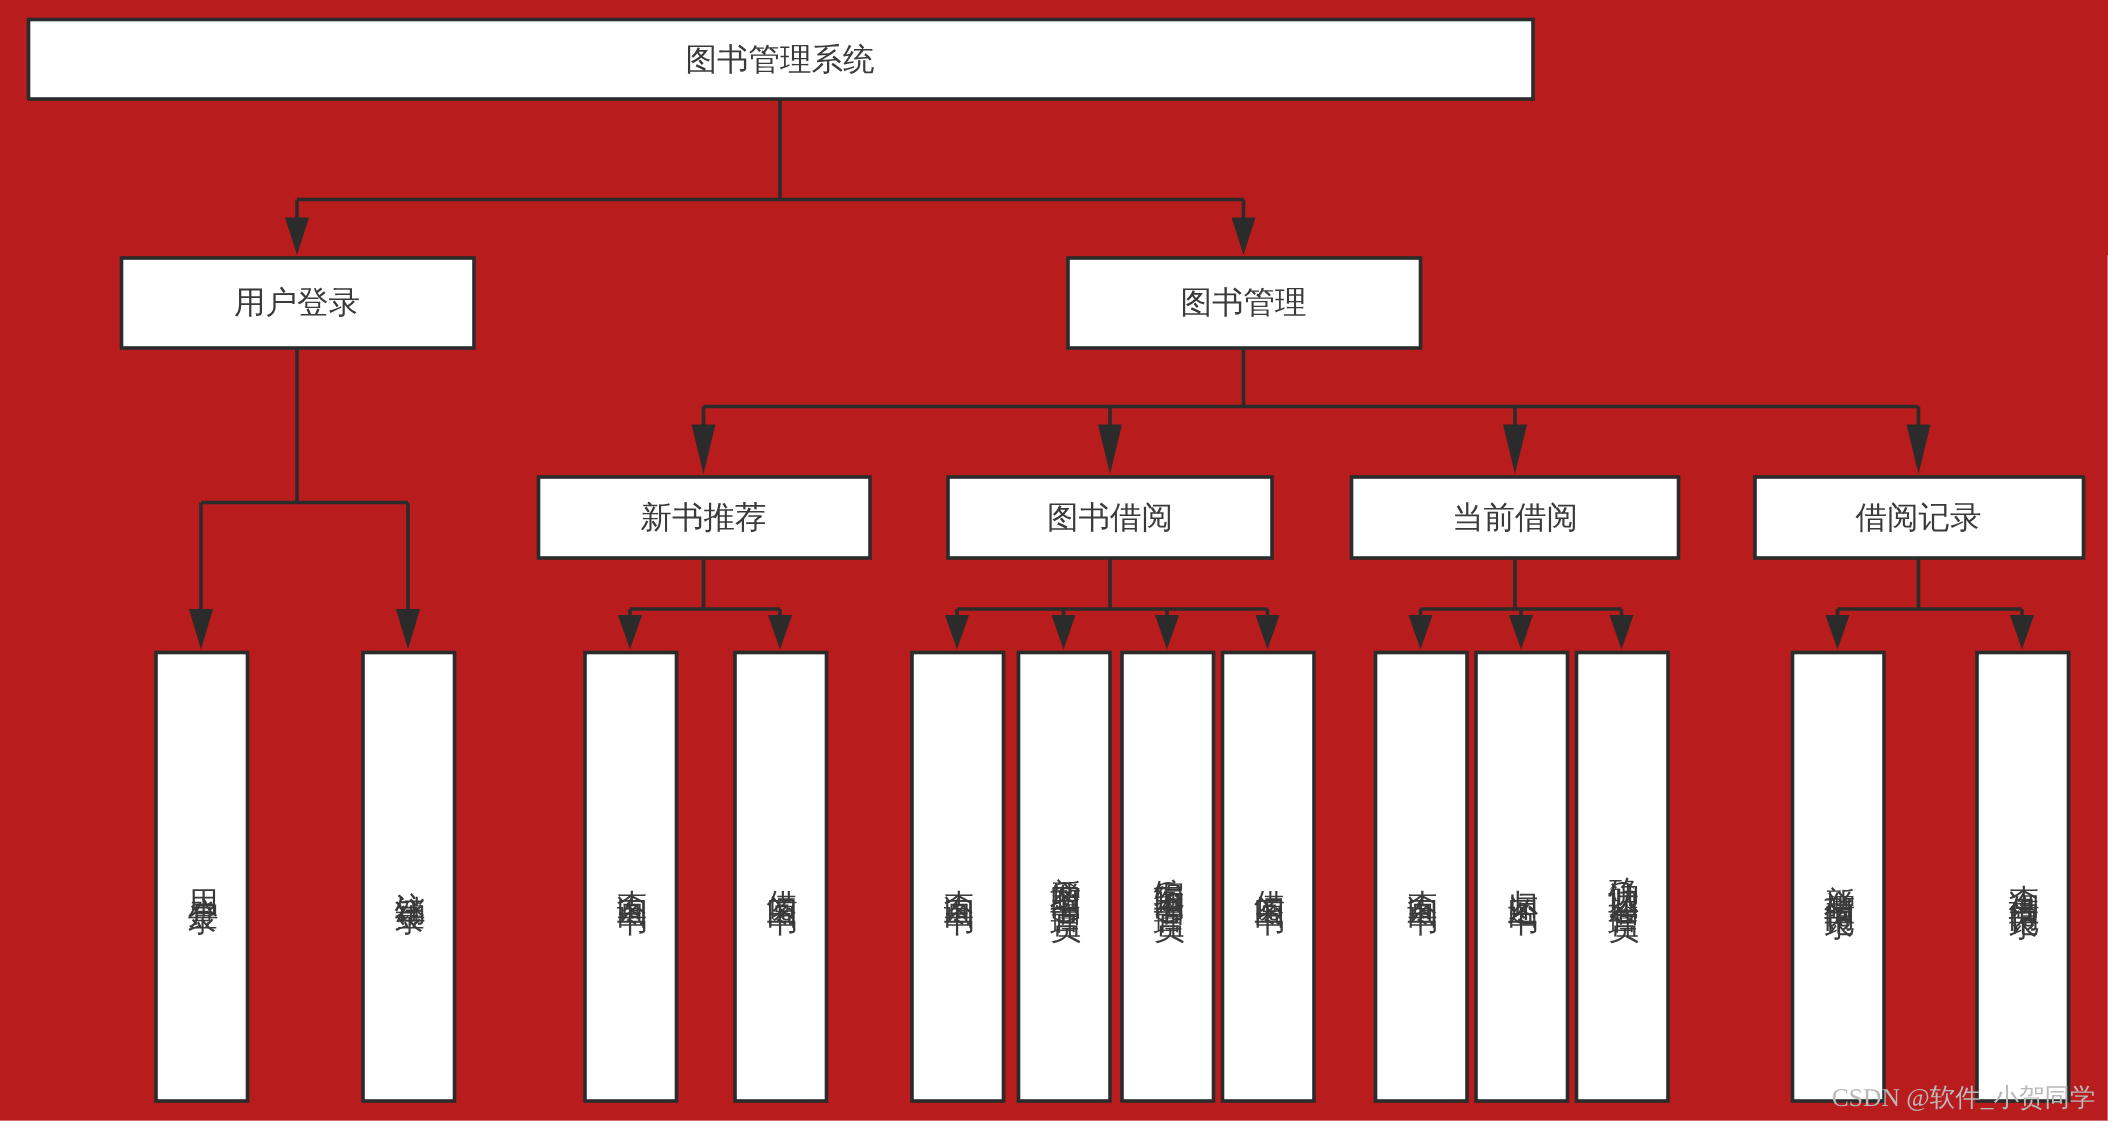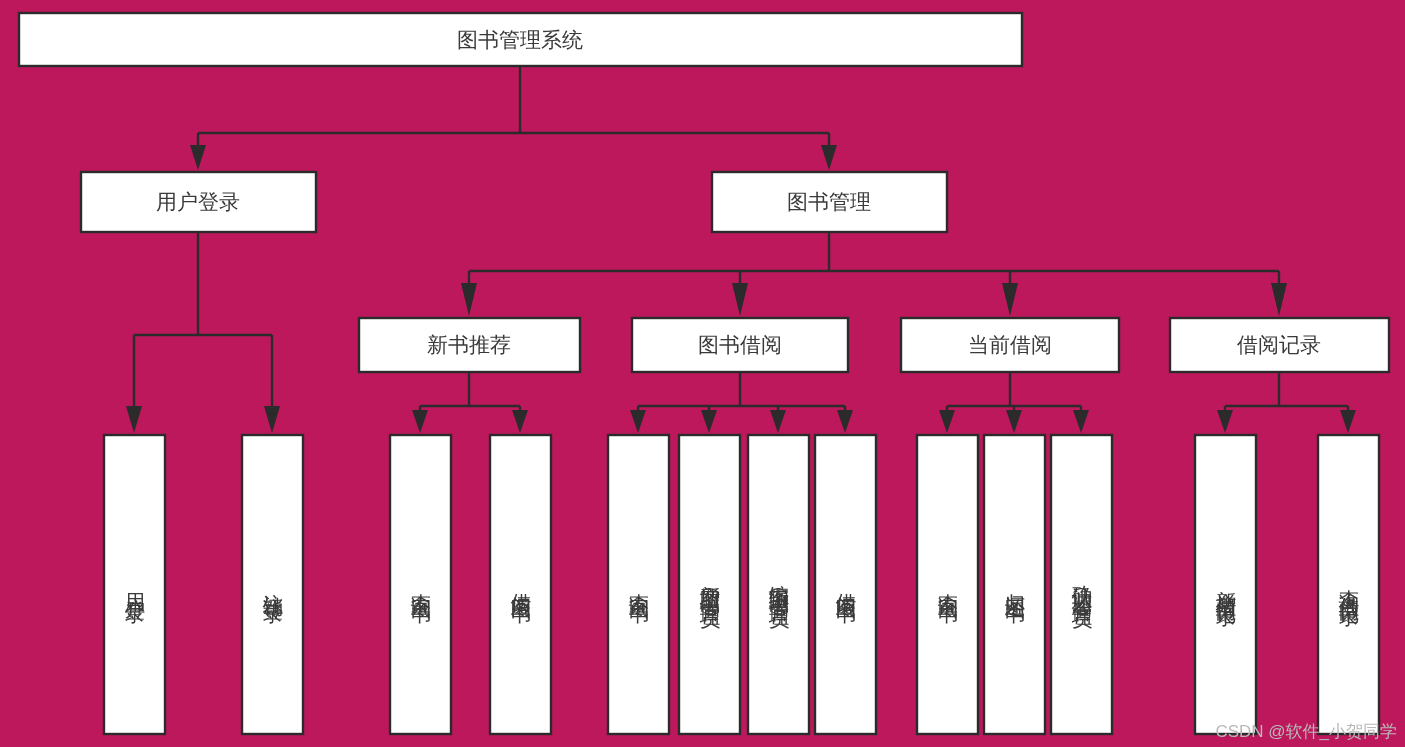--- a/index.html
+++ b/index.html
@@ -10,21 +10,21 @@
   body {
     width: 1405px;
     height: 747px;
     font-family: "DejaVu Sans", "Liberation Sans", sans-serif;
     overflow: hidden;
   }
   #diagram-root {
     position: relative;
     width: 1405px;
     height: 747px;
-    background: #be185d;
+    background: #b91c1c;
   }
   svg.tree {
     position: absolute;
     top: 0;
     left: 0;
     width: 1405px;
     height: 747px;
     display: block;
   }
   .node-rect {
@@ -52,21 +52,21 @@
     stroke-linecap: butt;
   }
   .arrow-head {
     fill: #2b2b2b;
     stroke: none;
   }
   .watermark {
     position: absolute;
     right: 8px;
     bottom: 4px;
-    font-family: Liberation Sans, sans-serif;
+    font-family: Liberation Serif, serif;
     font-size: 17px;
     color: #b9b9b9;
     white-space: nowrap;
     user-select: none;
   }
 </style>
 </head>
 <body>
 
 <div id="diagram-root">

